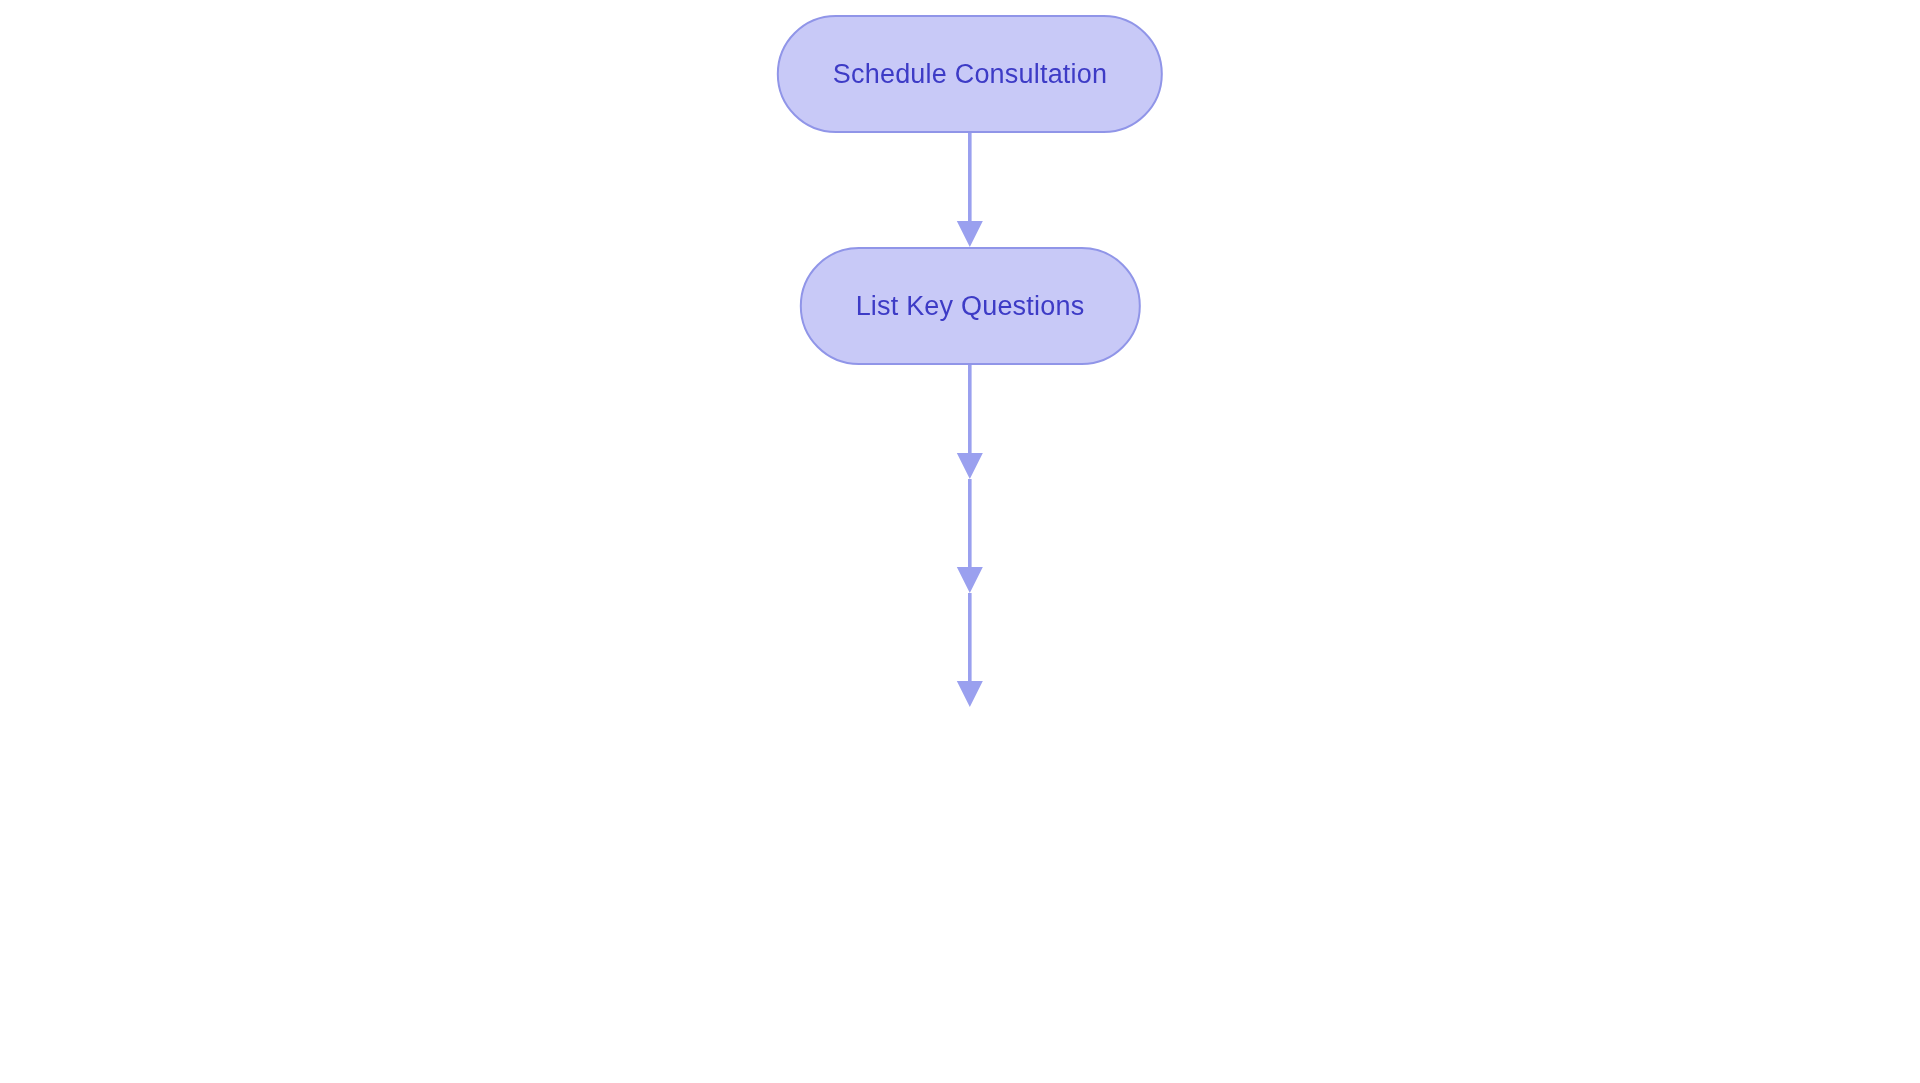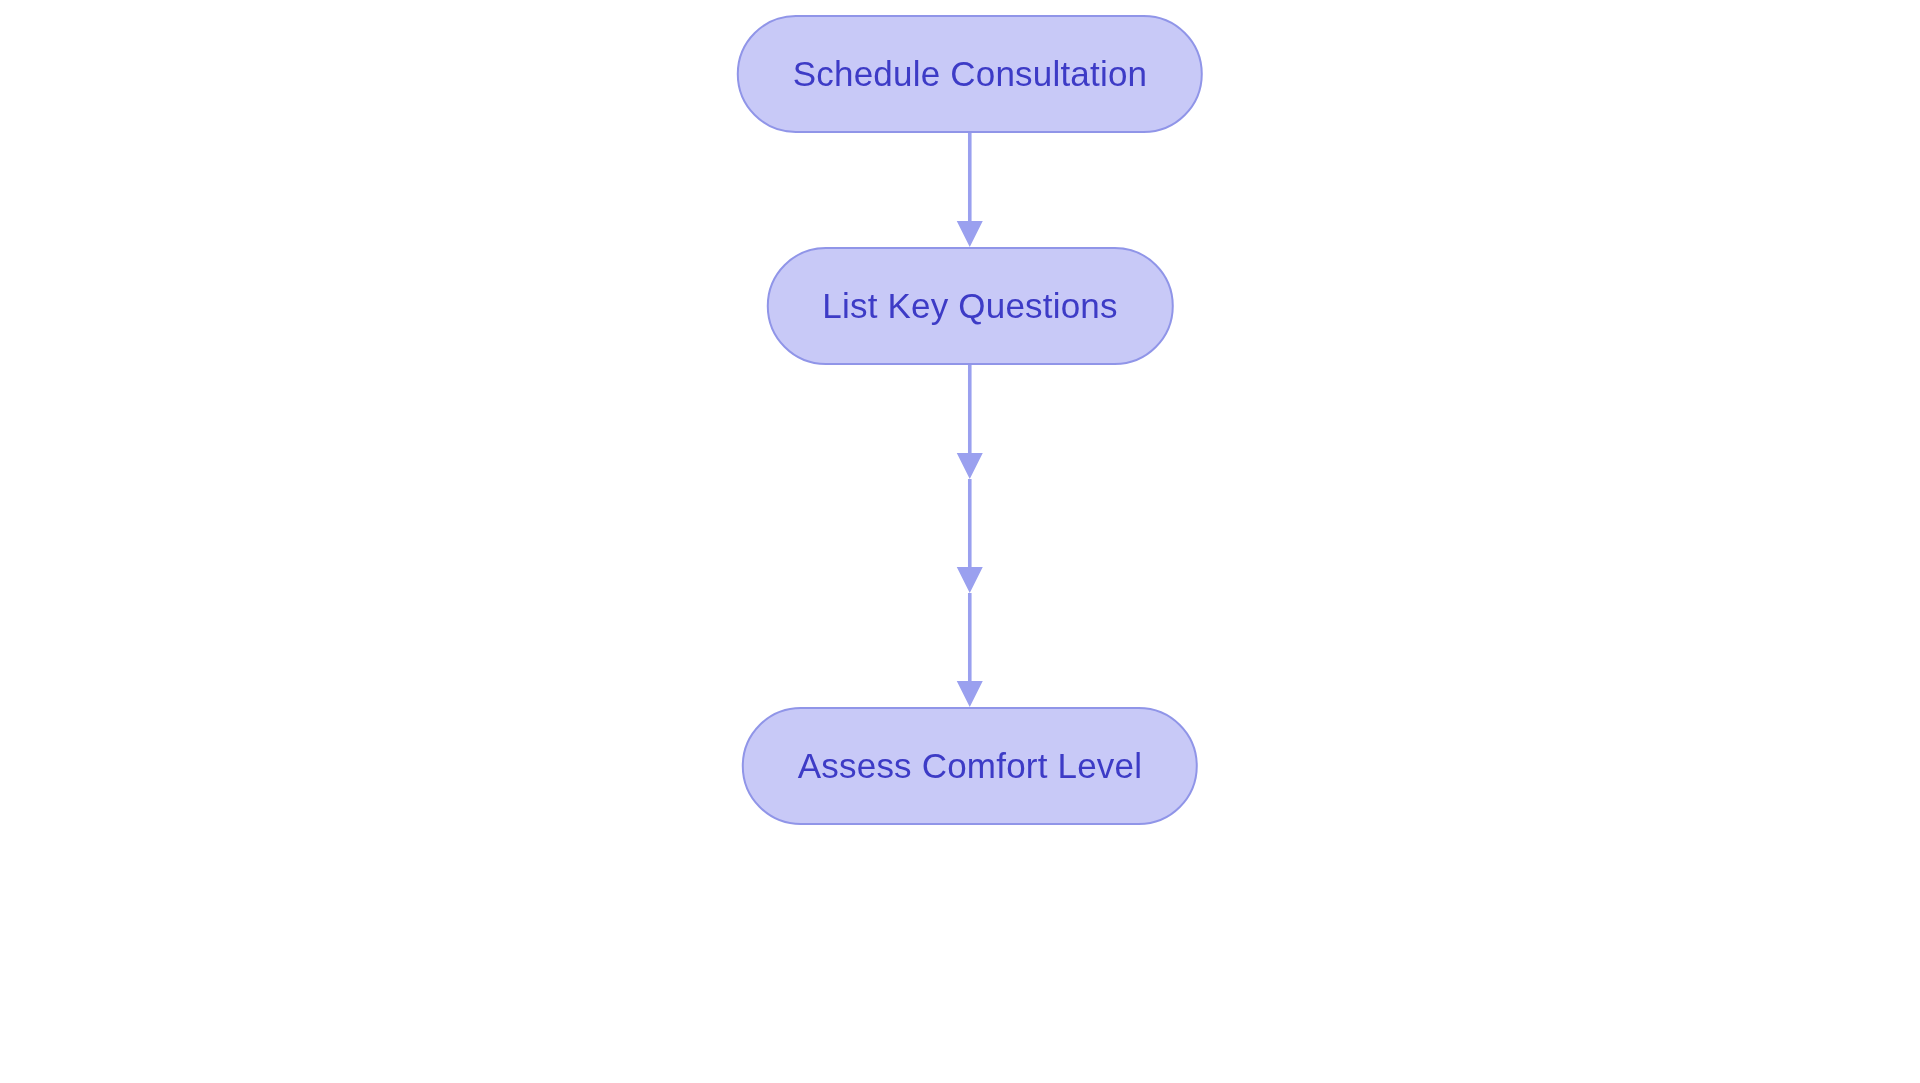--- a/index.html
+++ b/index.html
@@ -37,21 +37,21 @@
     padding: 0 54px;
     display: flex;
     align-items: center;
     justify-content: center;
     background: var(--node-fill);
     border: 2px solid var(--node-border);
     border-radius: 60px;
     white-space: nowrap;
   }
   .node-label {
-    font-size: 35px;
+    font-size: 27px;
     font-weight: 400;
     letter-spacing: 0.2px;
     color: var(--node-text);
   }
   .connector {
     height: 114px;
     width: 30px;
     display: flex;
     align-items: flex-start;
     justify-content: center;
@@ -95,18 +95,15 @@
     </div>
 
 
     <div class="connector">
       <svg width="30" height="114" viewBox="0 0 30 114">
         <line x1="15" y1="0" x2="15" y2="90" stroke="var(--arrow)" stroke-width="3.6"></line>
         <polygon points="2,88 28,88 15,114" fill="var(--arrow)"></polygon>
       </svg>
     </div>
 
-    <div class="node">
-      <span class="node-label">Assess Comfort Level</span>
-    </div>
 
   </div>
 </div>
 
 </body></html>

